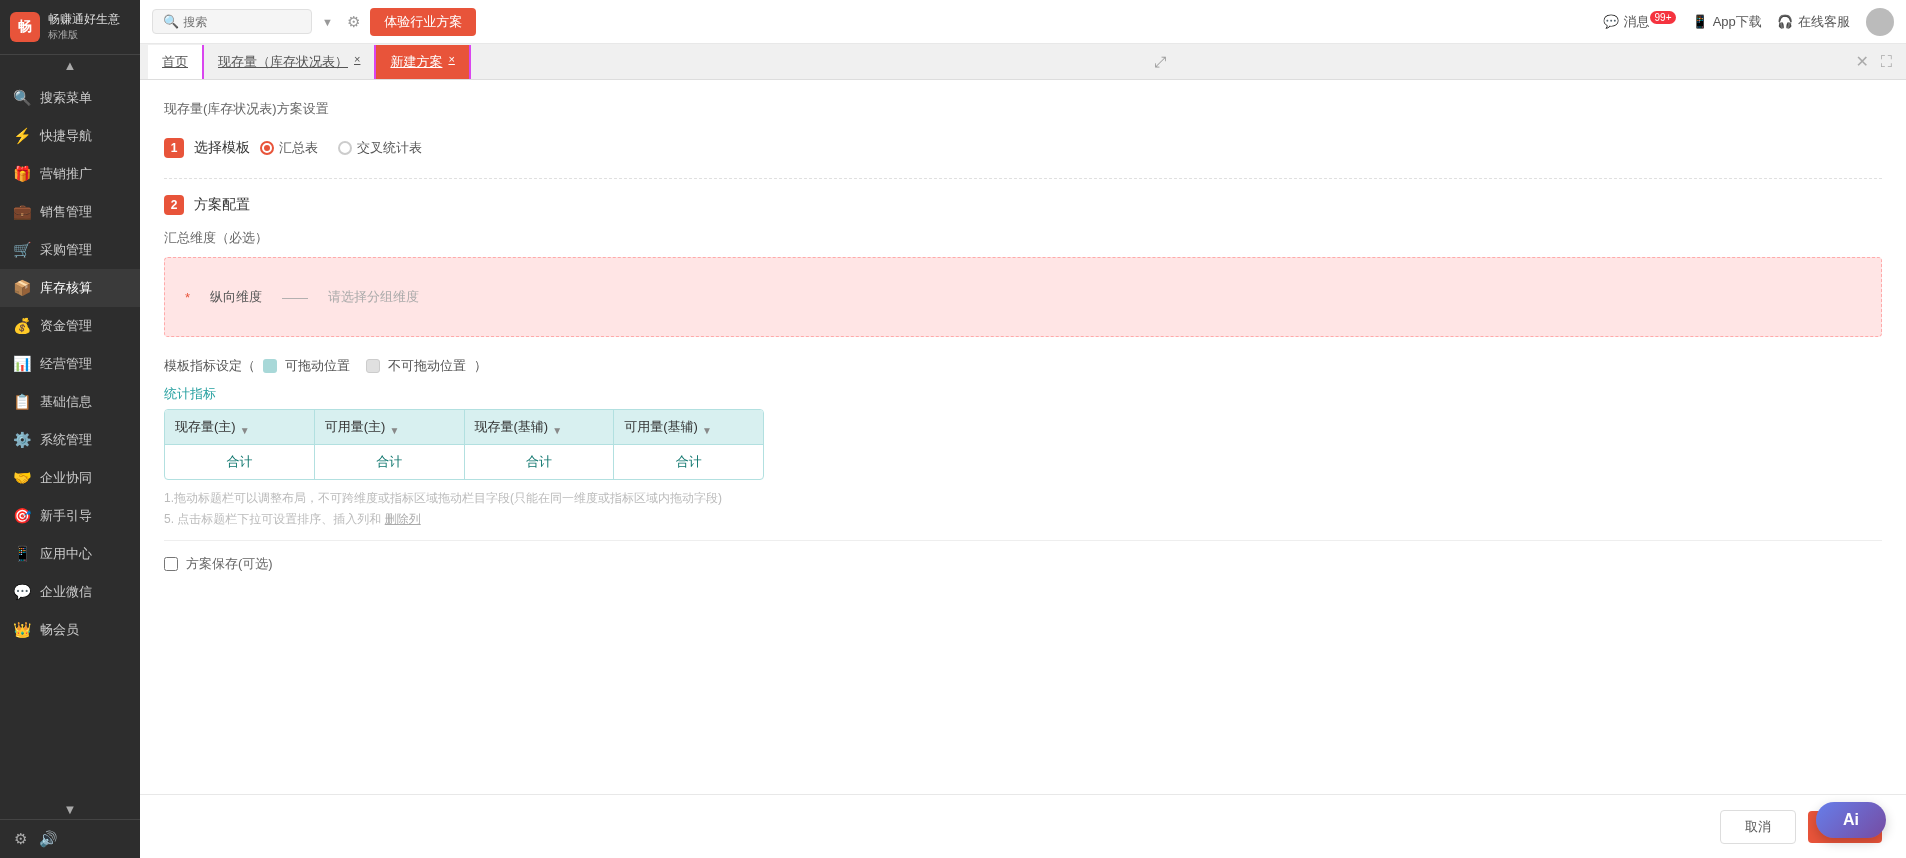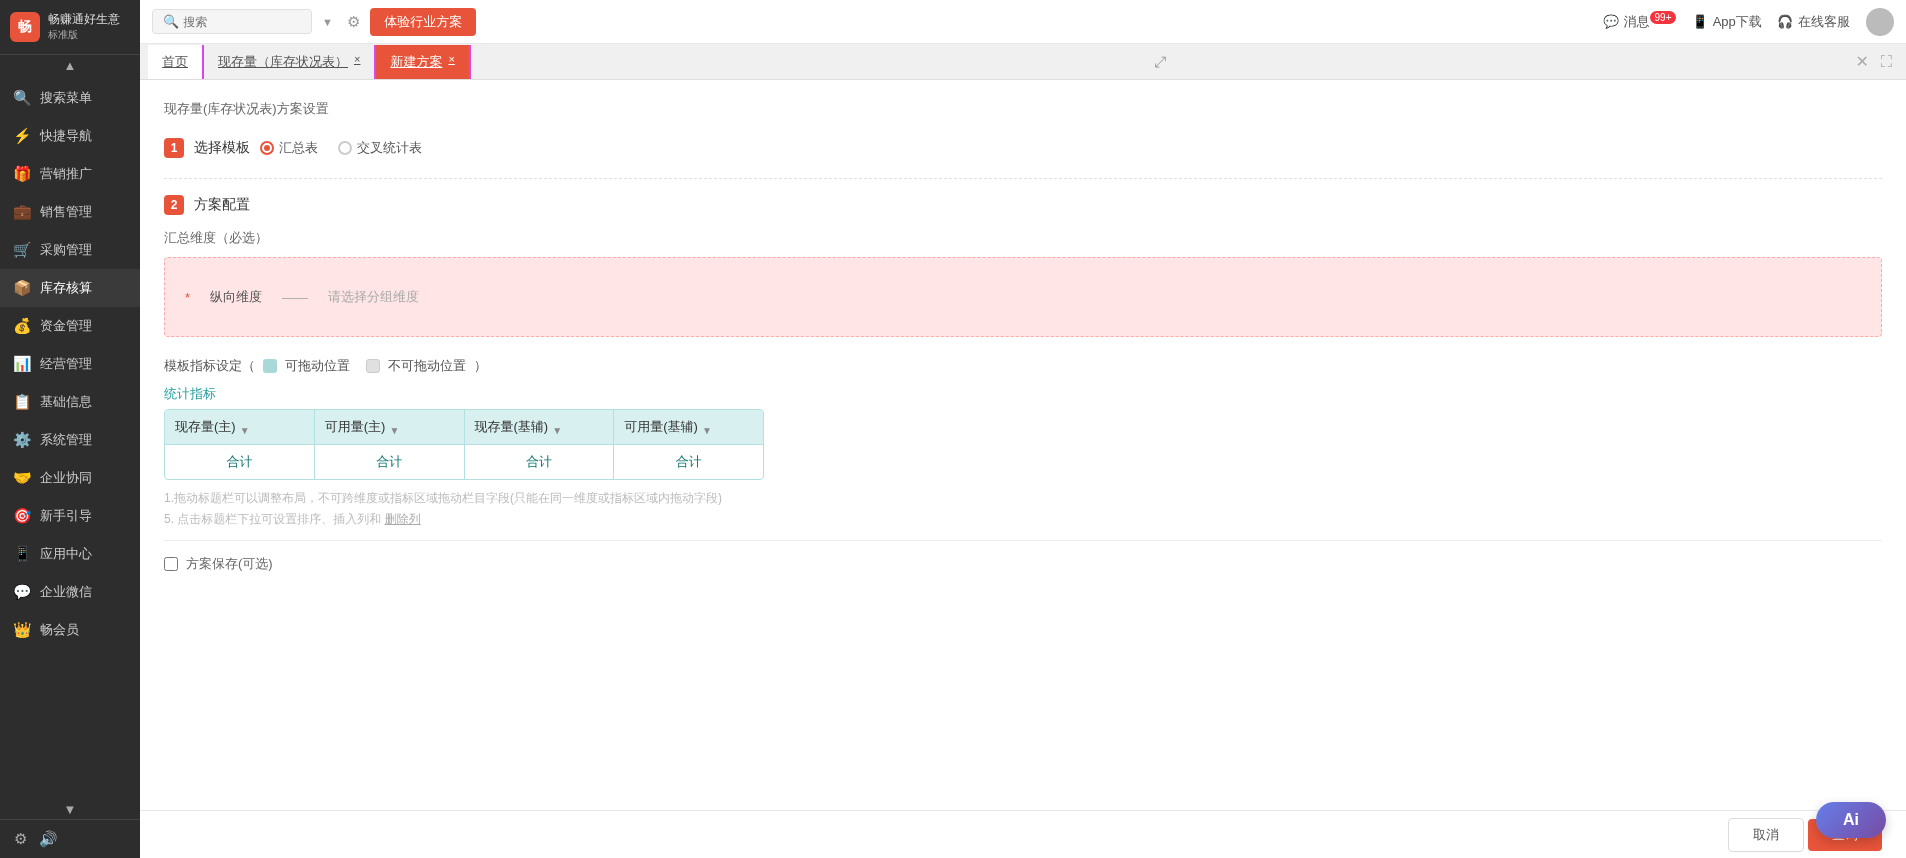--- a/index.html
+++ b/index.html
@@ -216,23 +216,23 @@
     
     .footer-save {
       display: flex; align-items: center; gap: 8px;
       padding: 14px 0 10px 0; border-top: 1px solid #eee; margin-top: 10px;
     }
     .footer-checkbox { width: 14px; height: 14px; cursor: pointer; }
     .footer-save-label { font-size: 13px; color: #666; }
 
     
     .action-bar {
-      height: 48px; background: #fff; border-top: 1px solid #e8e8e8;
+      height: 64px; background: #fff; border-top: 1px solid #e8e8e8;
       display: flex; align-items: center; justify-content: flex-end;
-      padding: 0 24px; gap: 4px; flex-shrink: 0;
+      padding: 0 24px; gap: 12px; flex-shrink: 0;
     }
     .btn-cancel {
       padding: 7px 24px; border: 1px solid #ddd; background: #fff;
       color: #555; border-radius: 4px; cursor: pointer; font-size: 13px;
     }
     .btn-query {
       padding: 7px 24px; border: none; background: #e8543a;
       color: white; border-radius: 4px; cursor: pointer; font-size: 13px;
     }
 

